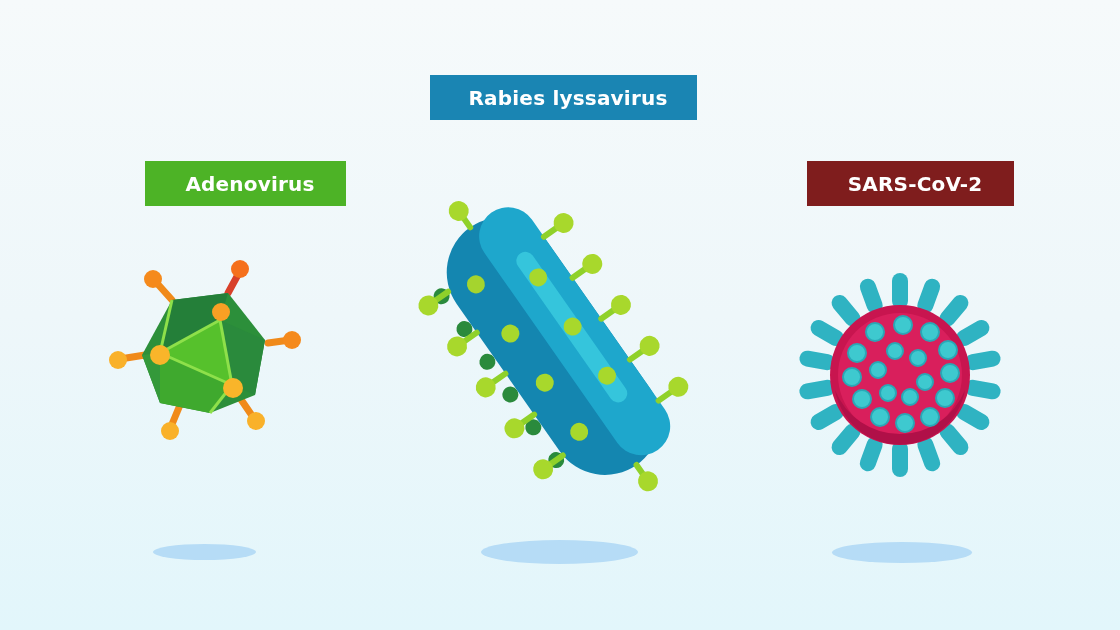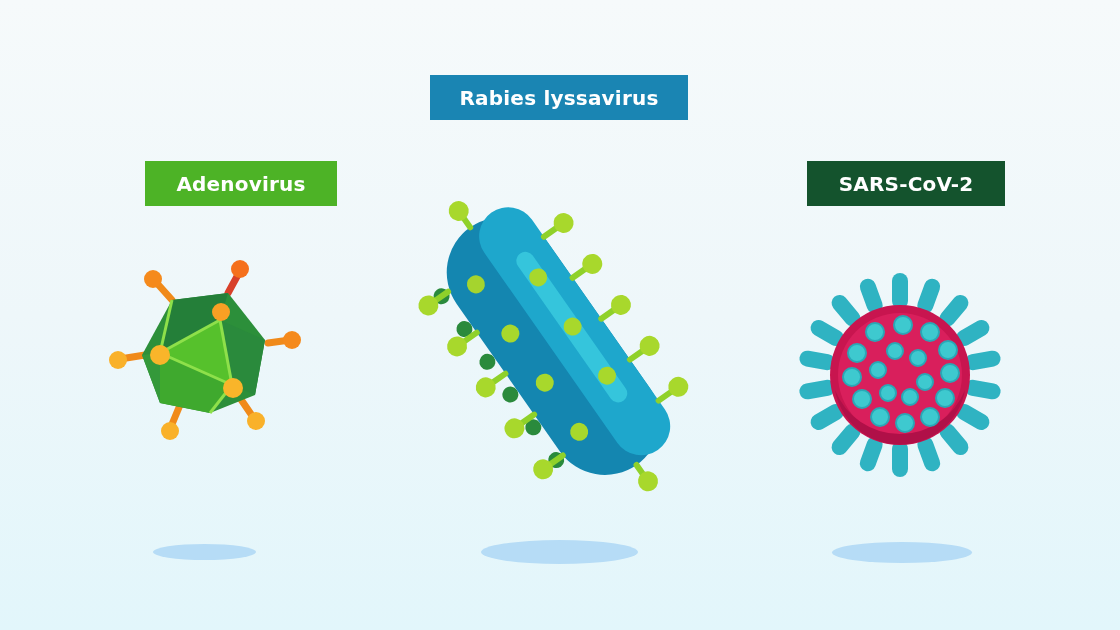--- a/index.html
+++ b/index.html
@@ -1,32 +1,32 @@
 <!DOCTYPE html>
 <html><head>
 <meta charset="utf-8">
 <style>
   html,body{margin:0;padding:0;}
   body{width:1120px;height:630px;overflow:hidden;position:relative;
     background:linear-gradient(180deg,#f6fafb 0%,#eef7fa 50%,#e2f6fb 100%);
     font-family:"DejaVu Sans","Liberation Sans",sans-serif;}
-  .label{position:absolute;color:#fff;font-weight:bold;display:flex;align-items:center;justify-content:center;font-size:20px;letter-spacing:0.2px;}
+  .label{position:absolute;color:#fff;font-weight:bold;display:flex;align-items:center;justify-content:center;font-size:20px;letter-spacing:0.2px;padding-left:9px;}
   .virus{position:absolute;}
   .shadow{position:absolute;border-radius:50%;background:#b6dcf6;}
 </style>
 </head>
 <body>
 
 <div class="label" style="left:109px;top:161px;width:192px;height:45px;background:#4db326;margin-left:36px;">
   <span>Adenovirus</span>
 </div>
 <div class="label" style="left:430px;top:75px;width:258px;height:45px;background:#1a85b3;">
   <span>Rabies lyssavirus</span>
 </div>
-<div class="label" style="left:807px;top:161px;width:198px;height:45px;background:#14532d;">
+<div class="label" style="left:807px;top:161px;width:198px;height:45px;background:#7f1d1d;">
   <span>SARS-CoV-2</span>
 </div>
 
 <svg class="virus" style="left:100px;top:255px;" width="210" height="190" viewBox="0 0 210 190">
   <g stroke-linecap="round" stroke-width="7">
     <line x1="72" y1="45" x2="55" y2="26" stroke="#f08a1a"></line>
     <line x1="128" y1="38" x2="140" y2="16" stroke="#d8402a"></line>
     <line x1="168" y1="88" x2="190" y2="85" stroke="#f08a1a"></line>
     <line x1="45" y1="100" x2="20" y2="104" stroke="#f08a1a"></line>
     <line x1="80" y1="150" x2="70" y2="174" stroke="#f08a1a"></line>

